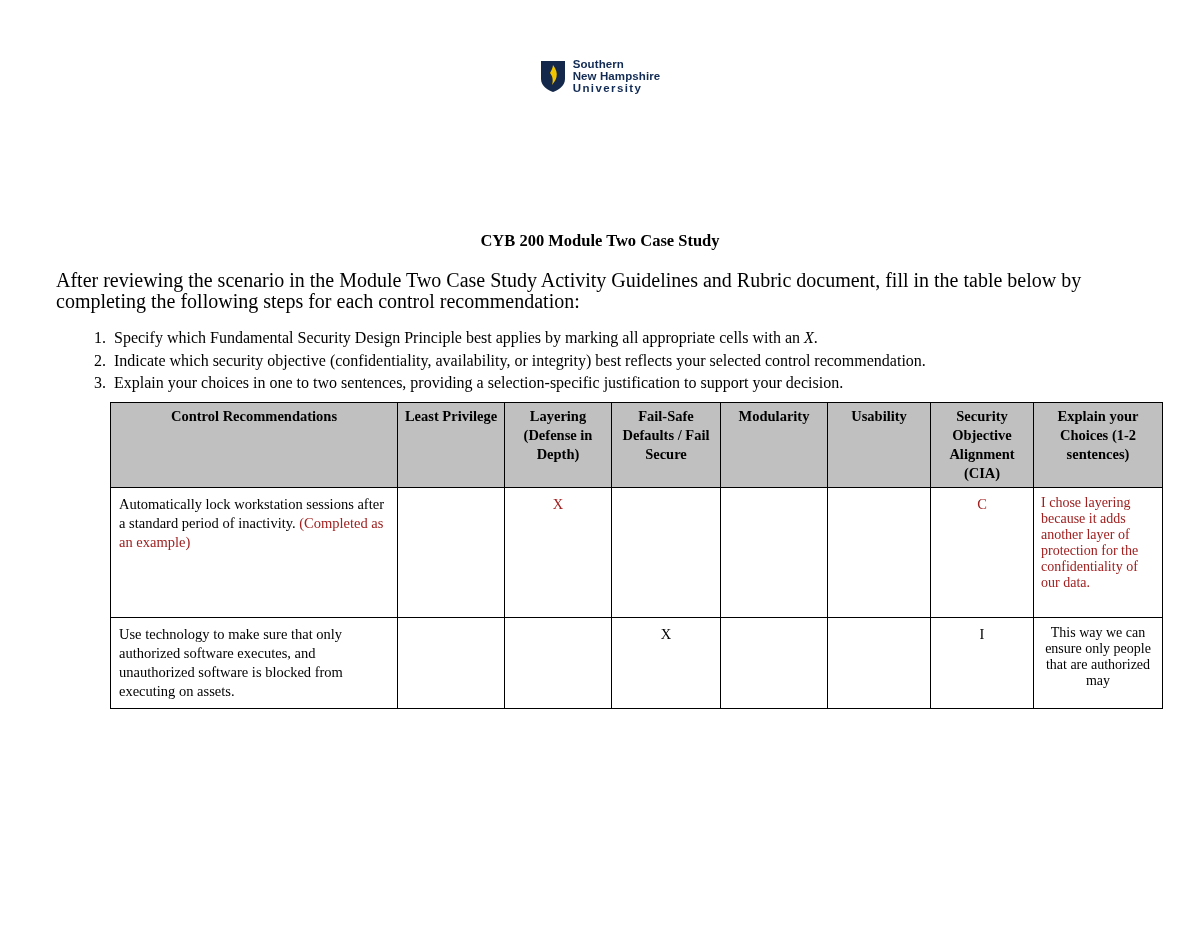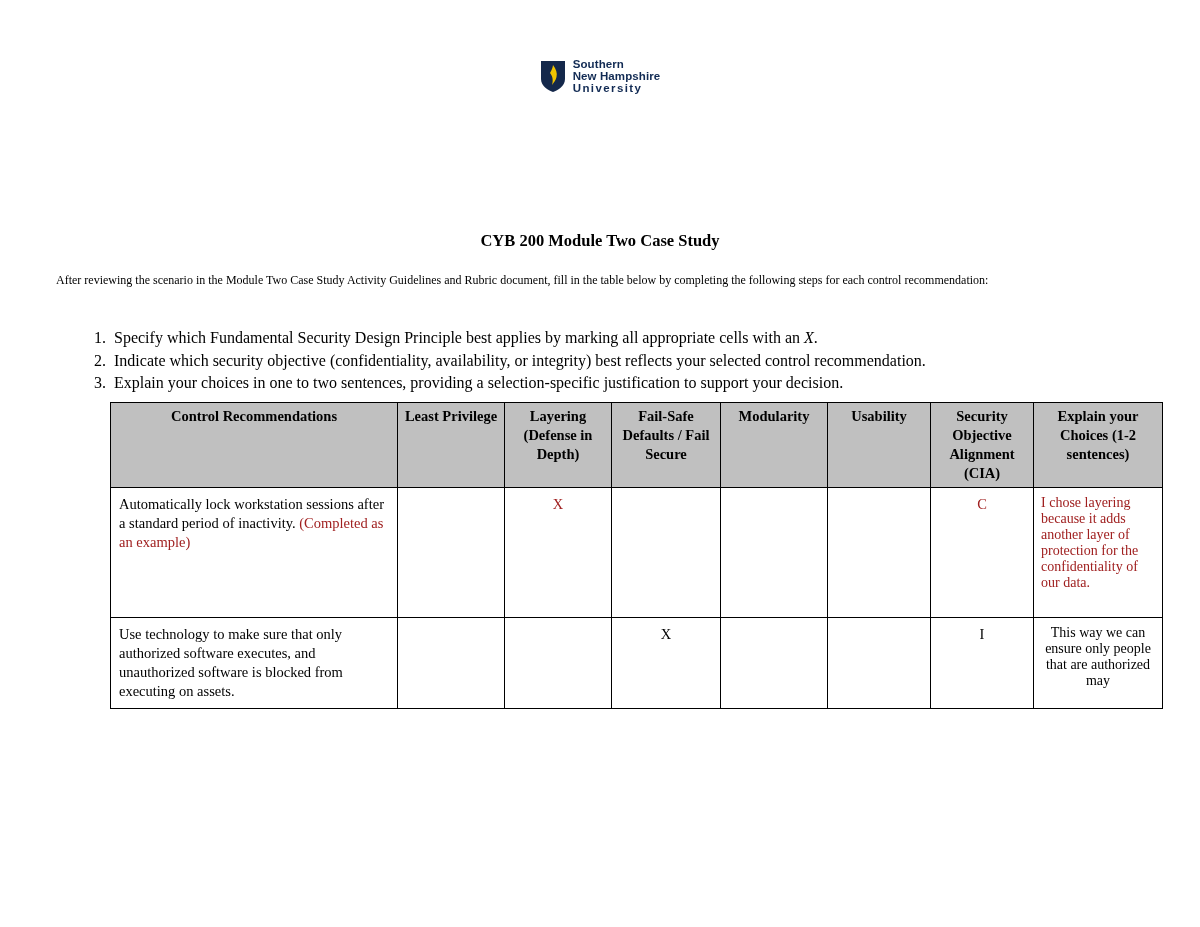--- a/index.html
+++ b/index.html
@@ -75,21 +75,21 @@
     font-weight: bold;
     font-size: 16.5px;
   }
 
   
   .intro {
     position: absolute;
     top: 270px;
     left: 56px;
     width: 1090px;
-    font-size: 12px;
+    font-size: 20px;
     line-height: 21px;
     text-align: left;
   }
 
   
   ol.steps {
     position: absolute;
     top: 327px;
     left: 76px;
     width: 1060px;

